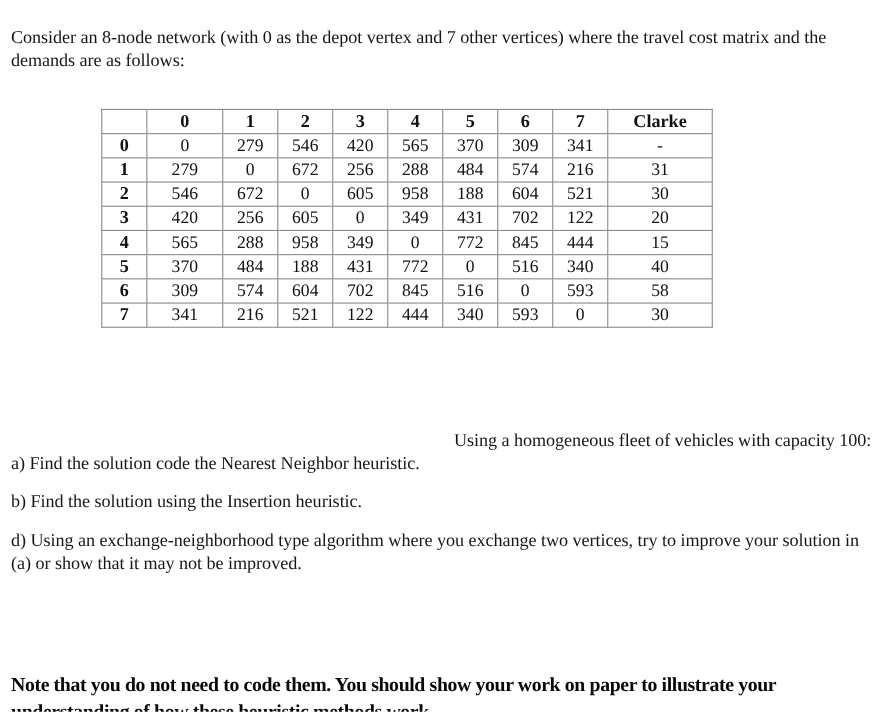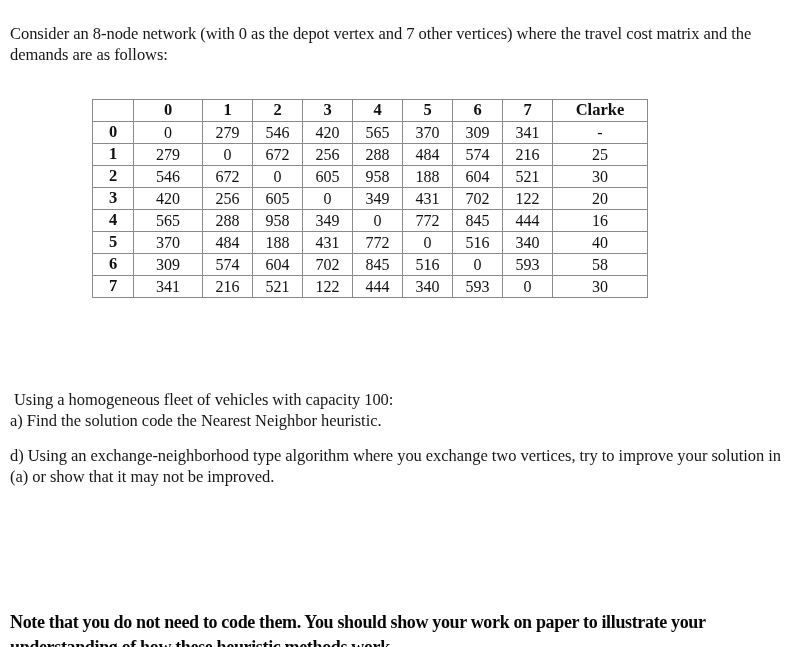--- a/index.html
+++ b/index.html
@@ -83,21 +83,21 @@
     left: 10px;
     top: 389px;
     width: 782px;
     font-size: 16.5px;
     line-height: 21px;
   }
   .q-line {
     margin: 0;
     letter-spacing: -0.05px;
   }
-  .q-intro { text-indent: 4px; }
+  .q-intro { text-indent: 4px; text-align: right; }
   .q-a { margin-top: 0px; }
   .q-b { margin-top: 14px; }
   .q-c { margin-top: 14px; }
   .q-d { margin-top: 14px; }
 
   
   .note {
     position: absolute;
     left: 10px;
     top: 592px;
@@ -148,21 +148,21 @@
         <tr>
           <th class="row-head">1</th>
           <td class="col-first">279</td>
           <td class="col-n">0</td>
           <td class="col-n">672</td>
           <td class="col-n">256</td>
           <td class="col-n">288</td>
           <td class="col-n">484</td>
           <td class="col-n">574</td>
           <td class="col-n">216</td>
-          <td class="col-demand">25</td>
+          <td class="col-demand">31</td>
         </tr>
         <tr>
           <th class="row-head">2</th>
           <td class="col-first">546</td>
           <td class="col-n">672</td>
           <td class="col-n">0</td>
           <td class="col-n">605</td>
           <td class="col-n">958</td>
           <td class="col-n">188</td>
           <td class="col-n">604</td>
@@ -184,21 +184,21 @@
         <tr>
           <th class="row-head">4</th>
           <td class="col-first">565</td>
           <td class="col-n">288</td>
           <td class="col-n">958</td>
           <td class="col-n">349</td>
           <td class="col-n">0</td>
           <td class="col-n">772</td>
           <td class="col-n">845</td>
           <td class="col-n">444</td>
-          <td class="col-demand">16</td>
+          <td class="col-demand">15</td>
         </tr>
         <tr>
           <th class="row-head">5</th>
           <td class="col-first">370</td>
           <td class="col-n">484</td>
           <td class="col-n">188</td>
           <td class="col-n">431</td>
           <td class="col-n">772</td>
           <td class="col-n">0</td>
           <td class="col-n">516</td>
@@ -229,18 +229,19 @@
           <td class="col-n">0</td>
           <td class="col-demand">30</td>
         </tr>
       </tbody>
     </table>
   </div>
 
   <div class="questions">
     <p class="q-line q-intro"> Using a homogeneous fleet of vehicles with capacity 100:</p>
     <p class="q-line q-a">a) Find the solution code the Nearest Neighbor heuristic.</p>
+    <p class="q-line q-b">b) Find the solution using the Insertion heuristic.</p>
     <p class="q-line q-d">d) Using an exchange-neighborhood type algorithm where you exchange two vertices, try to improve your solution in (a) or show that it may not be improved.</p>
   </div>
 
   <p class="note">Note that you do not need to code them. You should show your work on paper to illustrate your understanding of how these heuristic methods work.</p>
 
 </div>
 
 </body></html>

